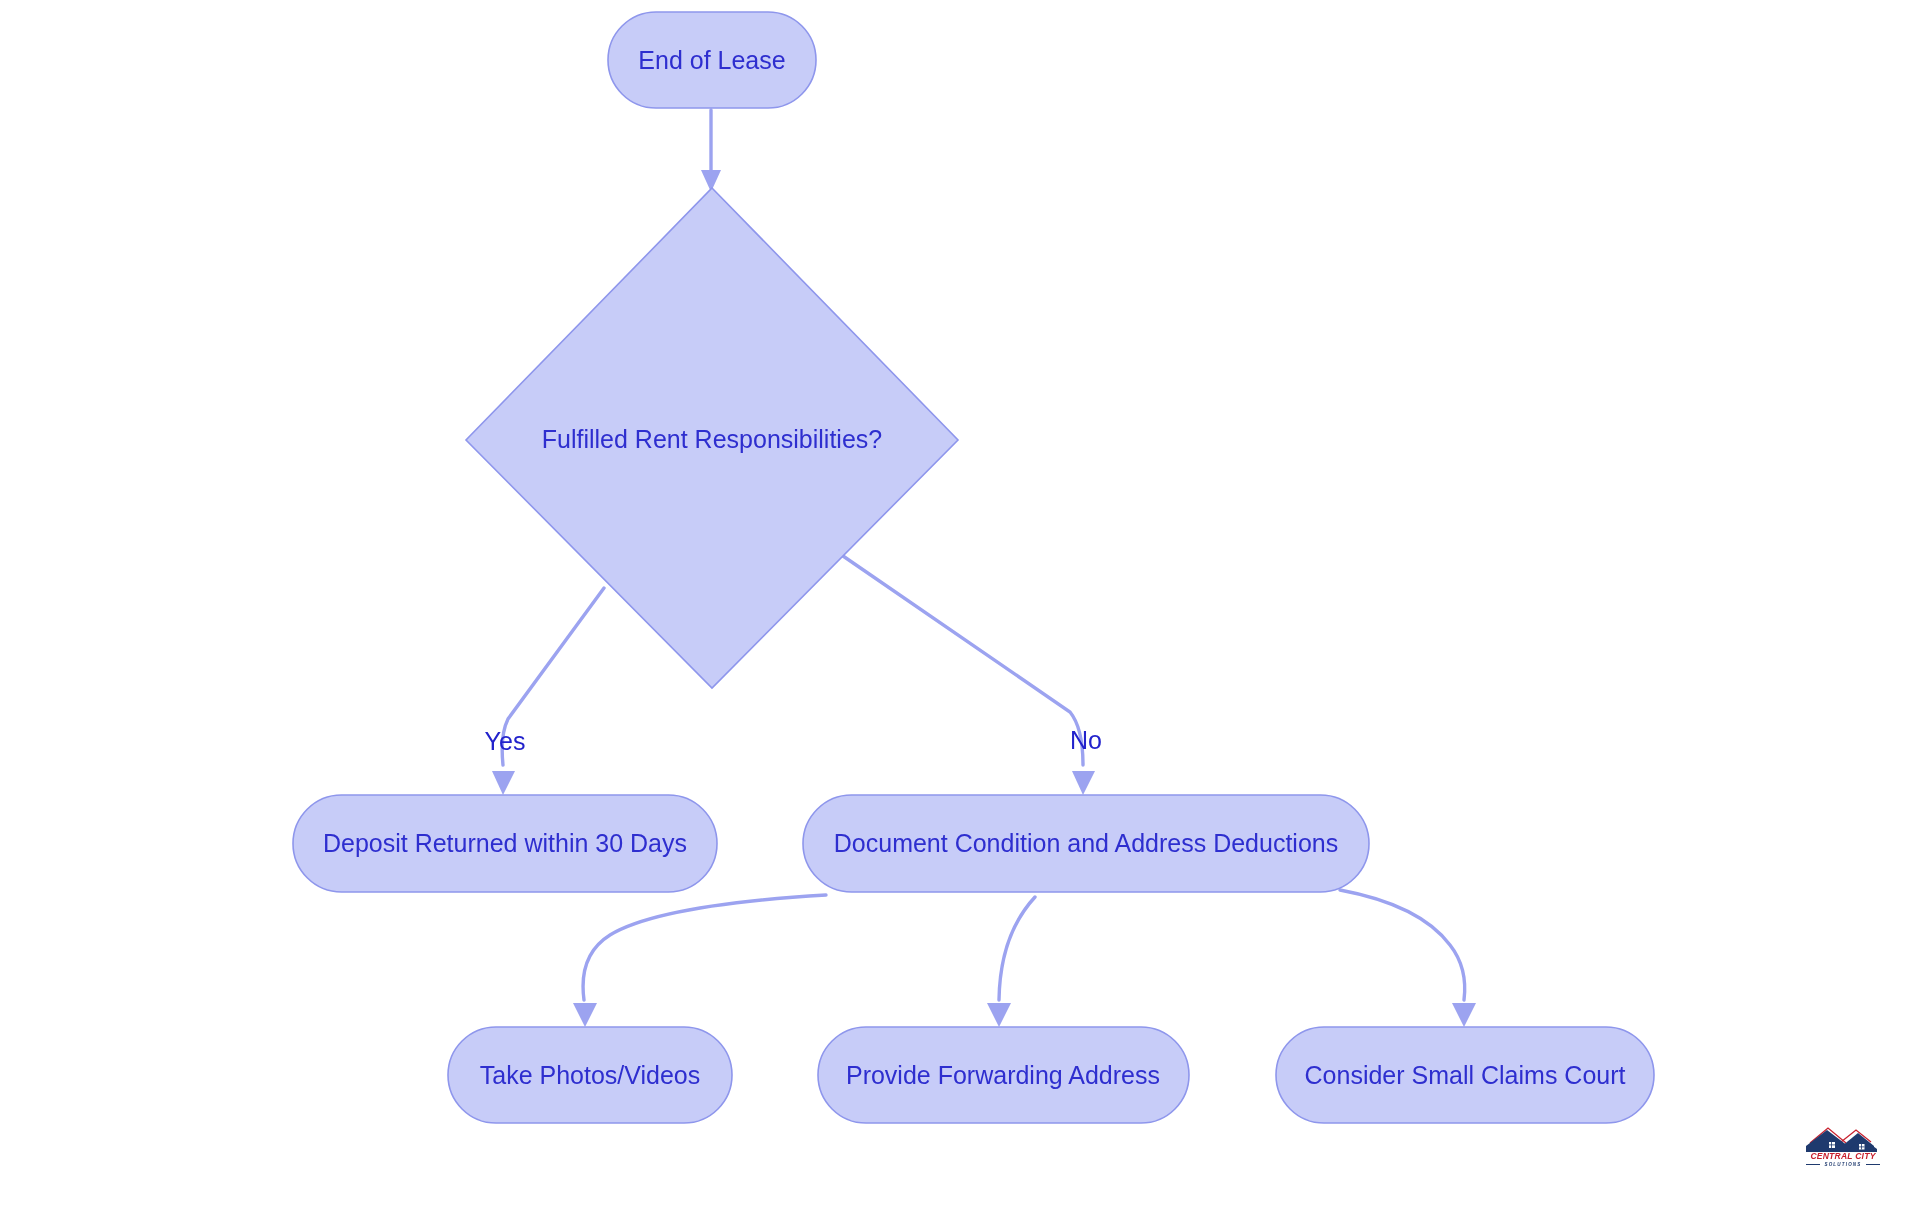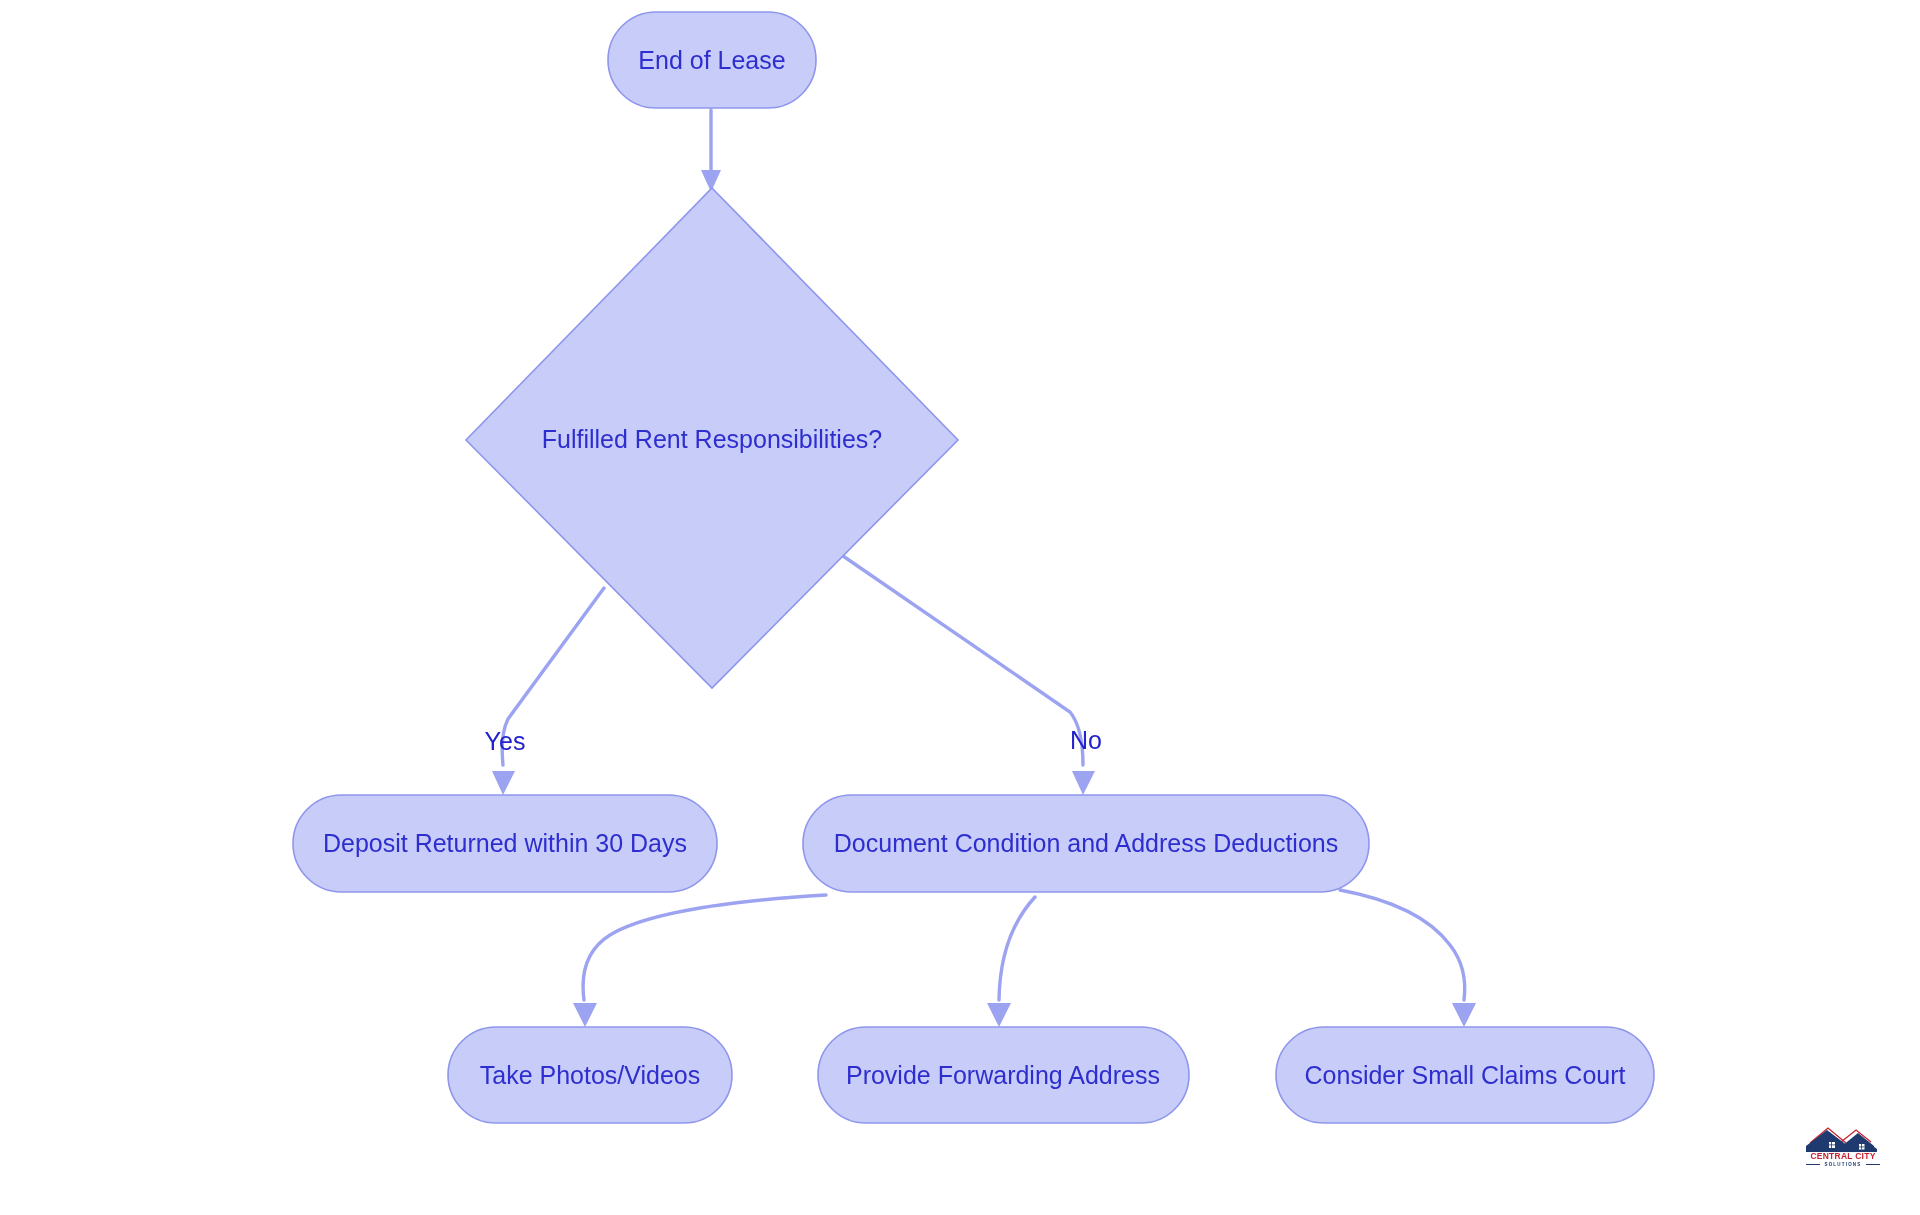--- a/index.html
+++ b/index.html
@@ -65,20 +65,21 @@
     fill: #9ca3f0;
     stroke: none;
   }
   
   #brand-logo {
     position: absolute;
     left: 1799px;
     top: 1124px;
     width: 88px;
     height: 46px;
+    font-style: italic;
   }
   #brand-logo svg {
     display: block;
     width: 88px;
     height: 46px;
   }
 </style>
 </head>
 <body>
 

